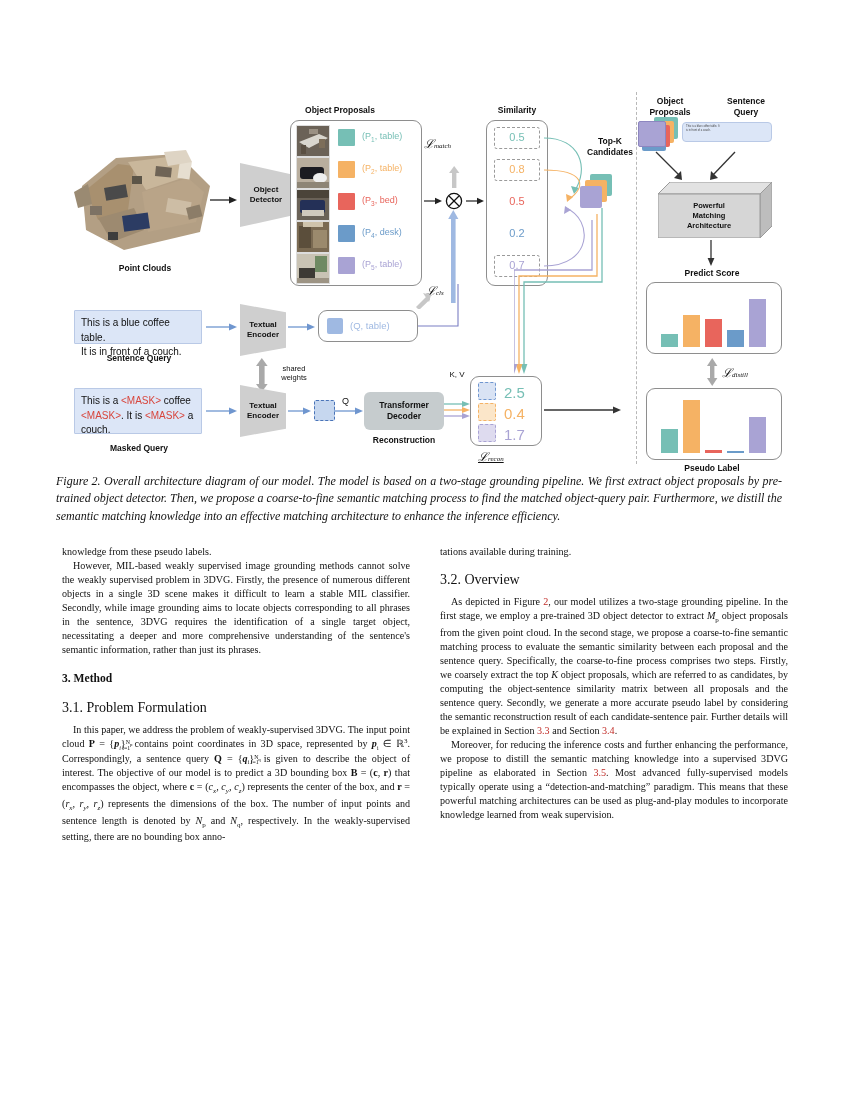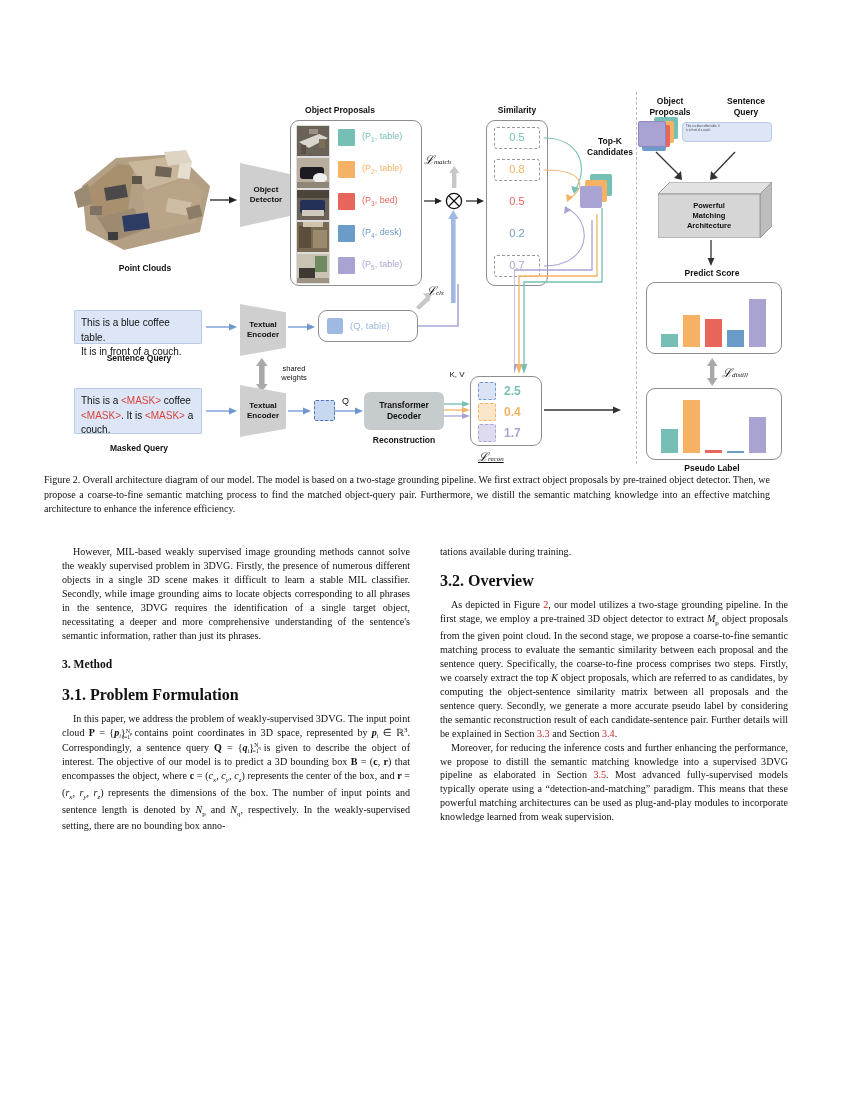--- a/index.html
+++ b/index.html
@@ -118,53 +118,53 @@
     position:absolute;
     background:#9fb9e2;
     border-radius:2px;
   }
   .qsquare.dashed { background:#c6d7ef; border:1.2px dashed #4a74b8; }
 
   .rsquare { position:absolute; border:1.2px dashed; border-radius:2px; box-sizing:border-box; }
   .rval {
     position:absolute;
     font-family:"Liberation Sans", sans-serif;
-    font-size:12px;
-    font-weight:bold;
+    font-size:15px;
   }
 
   .cube-wrap { position:absolute;padding-left:28px; }
 
   .bar { position:absolute; bottom:0; }
   .chartbox { position:absolute; border:1.3px solid #8e8e8e; border-radius:9px; box-sizing:border-box; }
 
   .stackcard { position:absolute; border-radius:2px; }
 
   
   .caption {
-    position:absolute; left:44px; top:473px; width:726px;
-    font-size:10px; line-height:1.45; text-align:justify;
+    position:absolute; left:56px; top:473px; width:726px;
+    font-size:12px; line-height:1.45; text-align:justify;
     font-family:"Liberation Serif", serif;
+    font-style:italic;
   }
   .col {
     position:absolute; width:348px;
     font-size:10.1px; line-height:1.385;
     text-align:justify;
     font-family:"Liberation Serif", serif;
   }
   .col.left { left:62px; top:545px; }
   .col.right { left:440px; top:545px; }
   .col p { margin:0; text-indent:11px; }
   .col p.noind { text-indent:0; }
   h2.sec {
     font-size:11.6px; font-weight:bold; margin:14px 0 7px 0;
     font-family:"Liberation Serif", serif; text-indent:0;
   }
   h3.sub {
-    font-size:16px; font-weight:bold; margin:11px 0 6px 0;
+    font-size:14px; font-weight:normal; margin:11px 0 6px 0;
     font-family:"Liberation Serif", serif; text-indent:0;
   }
   .ref { color:#c02a25; }
   .mi { font-style:italic; }
   .mb { font-weight:bold; }
   .arrowsvg { position:absolute; }
 </style>
 </head>
 <body>
 
@@ -289,21 +289,21 @@
     </svg>
     <svg class="arrowsvg" style="left:404px; top:108px;" width="19" height="10">
       <line x1="0" y1="5" x2="11" y2="5" stroke="#222" stroke-width="1.2"></line>
       <polygon points="11,1.8 18,5 11,8.2" fill="#222"></polygon>
     </svg>
 
     <svg class="arrowsvg" style="left:386px; top:78px;" width="12" height="24">
       <rect x="4" y="6" width="4.4" height="16" fill="#c7c7c7"></rect>
       <polygon points="1,7 6.2,0 11.4,7" fill="#c7c7c7"></polygon>
     </svg>
-    <div class="loss" style="left:362px; top:63px;">
+    <div class="loss" style="left:362px; top:47px;">
       <span class="cal">ℒ</span><span class="sb">match</span>
     </div>
 
     <svg class="arrowsvg" style="left:385px; top:120px;" width="14" height="95">
       <rect x="4" y="10" width="4.6" height="85" fill="#9fb9e2"></rect>
       <polygon points="1.2,11 6.3,2 11.4,11" fill="#9fb9e2"></polygon>
     </svg>
 
     <div class="loss" style="left:364px; top:194px;">
       <span class="cal">ℒ</span><span class="sb">cls</span>
@@ -520,20 +520,21 @@
     <div class="fig-label" style="left:604px; top:375px; width:92px;">Pseudo Label</div>
 
   </div>
 
   <div class="caption">
     <span>Figure 2.</span>
     <span>Overall architecture diagram of our model. The model is based on a two-stage grounding pipeline. We first extract object proposals by pre-trained object detector. Then, we propose a coarse-to-fine semantic matching process to find the matched object-query pair. Furthermore, we distill the semantic matching knowledge into an effective matching architecture to enhance the inference efficiency.</span>
   </div>
 
   <div class="col left">
+    <p class="noind">knowledge from these pseudo labels.</p>
     <p>However, MIL-based weakly supervised image grounding methods cannot solve the weakly supervised problem in 3DVG. Firstly, the presence of numerous different objects in a single 3D scene makes it difficult to learn a stable MIL classifier. Secondly, while image grounding aims to locate objects corresponding to all phrases in the sentence, 3DVG requires the identification of a single target object, necessitating a deeper and more comprehensive understanding of the sentence's semantic information, rather than just its phrases.</p>
 
     <h2 class="sec">3. Method</h2>
     <h3 class="sub">3.1. Problem Formulation</h3>
 
     <p><span>In this paper, we address the problem of weakly-supervised 3DVG. The input point cloud </span><span class="mb">P</span> = {<span class="mb mi">p</span><span class="mi" style="font-size:7px;"><sub>i</sub></span>}<span style="font-size:7px;"><sup>N<sub>p</sub></sup><sub style="margin-left:-10px;">i=1</sub></span><span> contains point coordinates in 3D space, represented by </span><span class="mb mi">p</span><span style="font-size:7px;"><sub>i</sub></span> ∈ ℝ<sup style="font-size:7px;">3</sup><span>. Correspondingly, a sentence query </span><span class="mb">Q</span> = {<span class="mb mi">q</span><span style="font-size:7px;"><sub>i</sub></span>}<span style="font-size:7px;"><sup>N<sub>q</sub></sup><sub style="margin-left:-10px;">i=1</sub></span><span> is given to describe the object of interest. The objective of our model is to predict a 3D bounding box </span><span class="mb">B</span> = (<span class="mb">c</span>, <span class="mb">r</span>)<span> that encompasses the object, where </span><span class="mb">c</span> = (<span class="mi">c<sub style="font-size:7px;">x</sub>, c<sub style="font-size:7px;">y</sub>, c<sub style="font-size:7px;">z</sub></span>)<span> represents the center of the box, and </span><span class="mb">r</span> = (<span class="mi">r<sub style="font-size:7px;">x</sub>, r<sub style="font-size:7px;">y</sub>, r<sub style="font-size:7px;">z</sub></span>)<span> represents the dimensions of the box. The number of input points and sentence length is denoted by </span><span class="mi">N</span><sub style="font-size:7px;">p</sub><span> and </span><span class="mi">N</span><sub style="font-size:7px;">q</sub><span>, respectively. In the weakly-supervised setting, there are no bounding box anno-</span></p>
   </div>
 
   <div class="col right">
     <p class="noind">tations available during training.</p>

